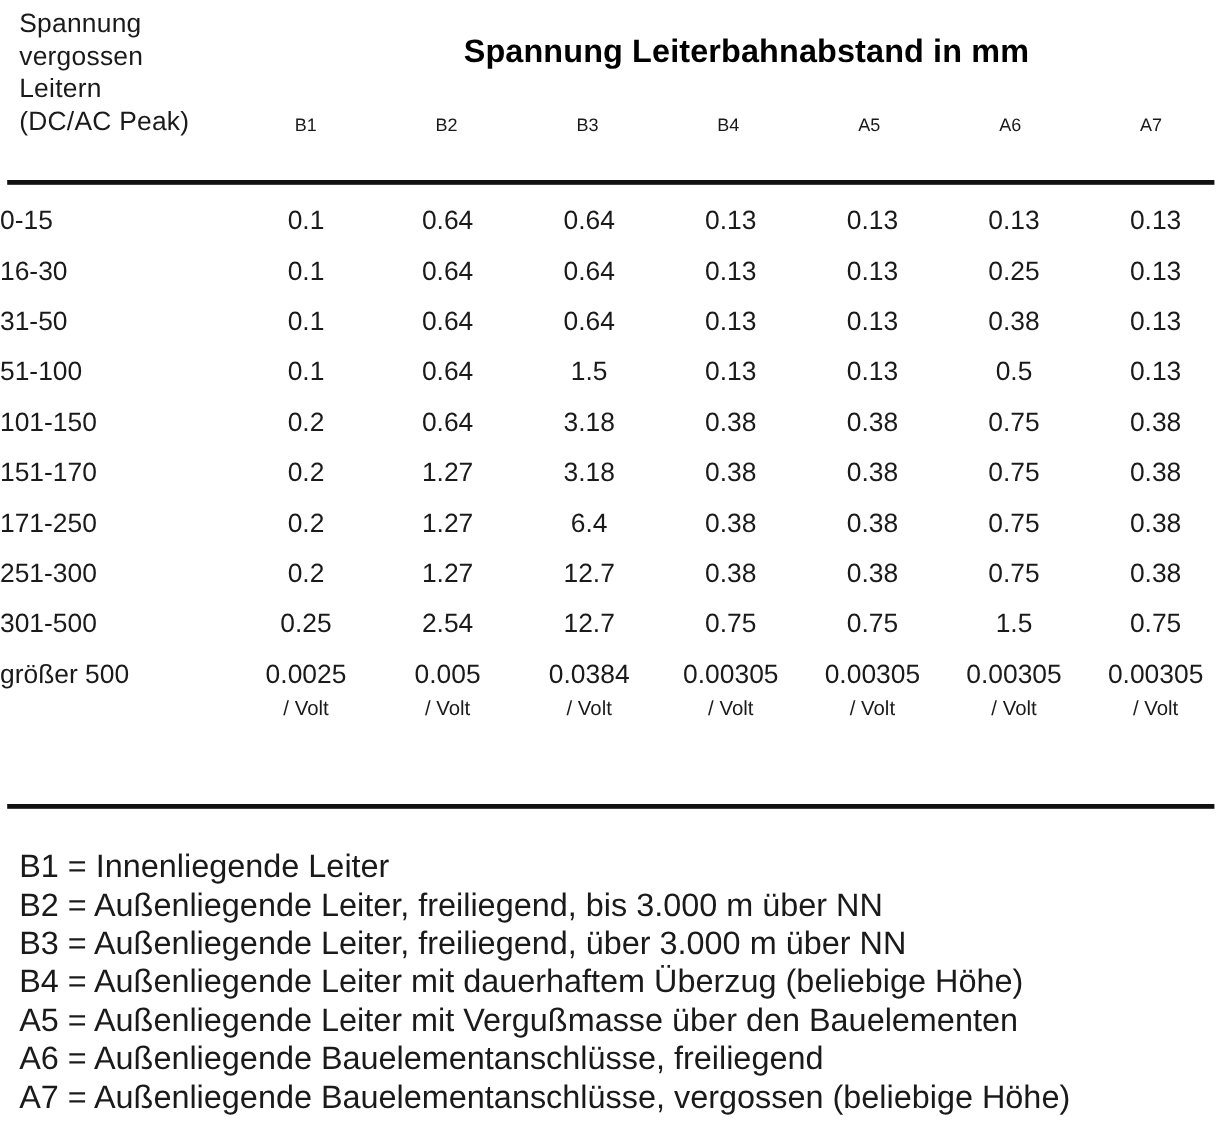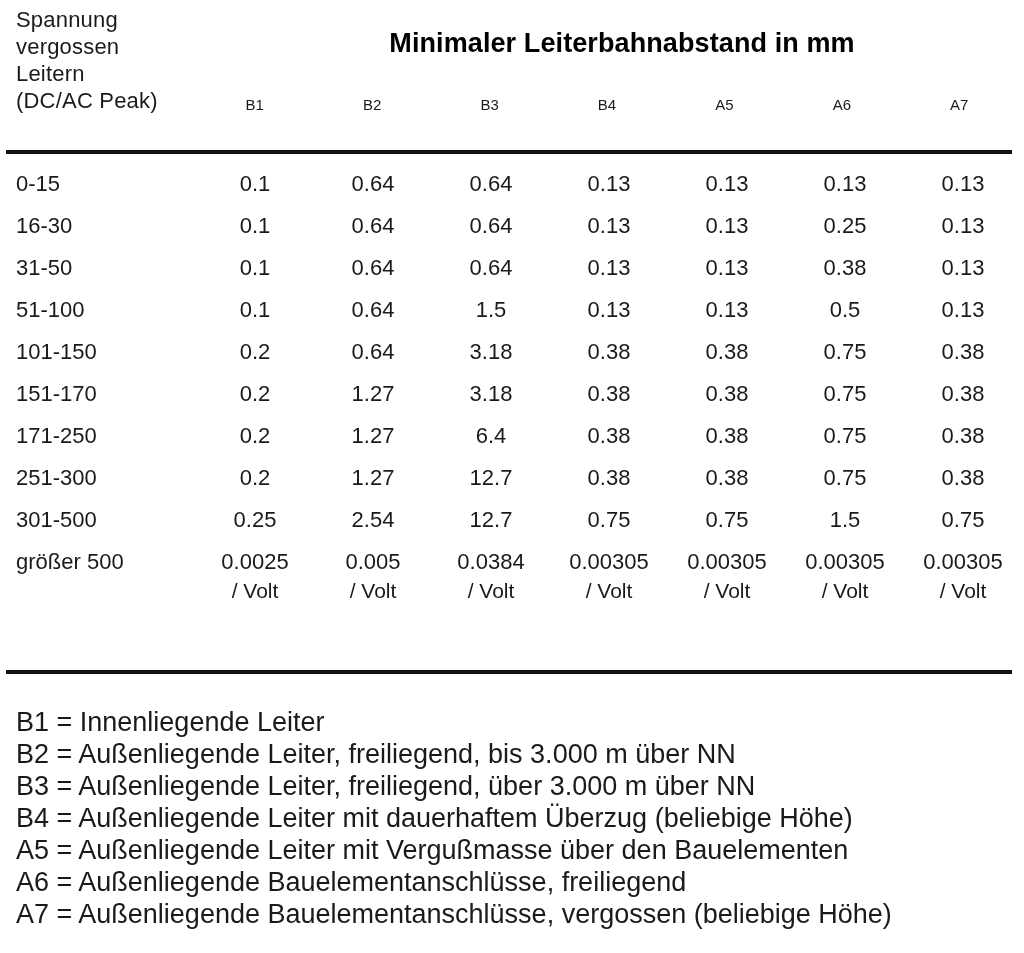--- a/index.html
+++ b/index.html
@@ -84,41 +84,40 @@
   }
   .row {
     display: flex;
     align-items: flex-start;
     height: 42px;
   }
   .row.tall { height: 78px; }
   .rowlabel {
     width: 196px;
     box-sizing: border-box;
-    padding-left: 16px;
     font-size: 22px;
     line-height: 28px;
     color: #1a1a1a;
     white-space: nowrap;
   }
   .cells {
     flex: 1 1 auto;
     display: flex;
     padding-right: 2px;
   }
   .cell {
     flex: 1 1 0;
     text-align: center;
     font-size: 22px;
     line-height: 28px;
     color: #1a1a1a;
   }
   .cell .unit {
     display: block;
-    font-size: 21px;
+    font-size: 17px;
     line-height: 30px;
     text-align: center;
   }
 
   
   .legend {
     position: absolute;
     left: 16px;
     top: 706px;
     right: 10px;
@@ -137,21 +136,21 @@
 
   <div class="header-zone">
 
     <div class="stub-head">
       <div>Spannung</div>
       <div>vergossen</div>
       <div>Leitern</div>
       <div>(DC/AC Peak)</div>
     </div>
 
-    <div class="title">Minimaler Leiterbahnabstand in mm</div>
+    <div class="title">Spannung Leiterbahnabstand in mm</div>
 
     <div class="col-heads">
       <div class="ch">B1</div>
       <div class="ch">B2</div>
       <div class="ch">B3</div>
       <div class="ch">B4</div>
       <div class="ch">A5</div>
       <div class="ch">A6</div>
       <div class="ch">A7</div>
     </div>

